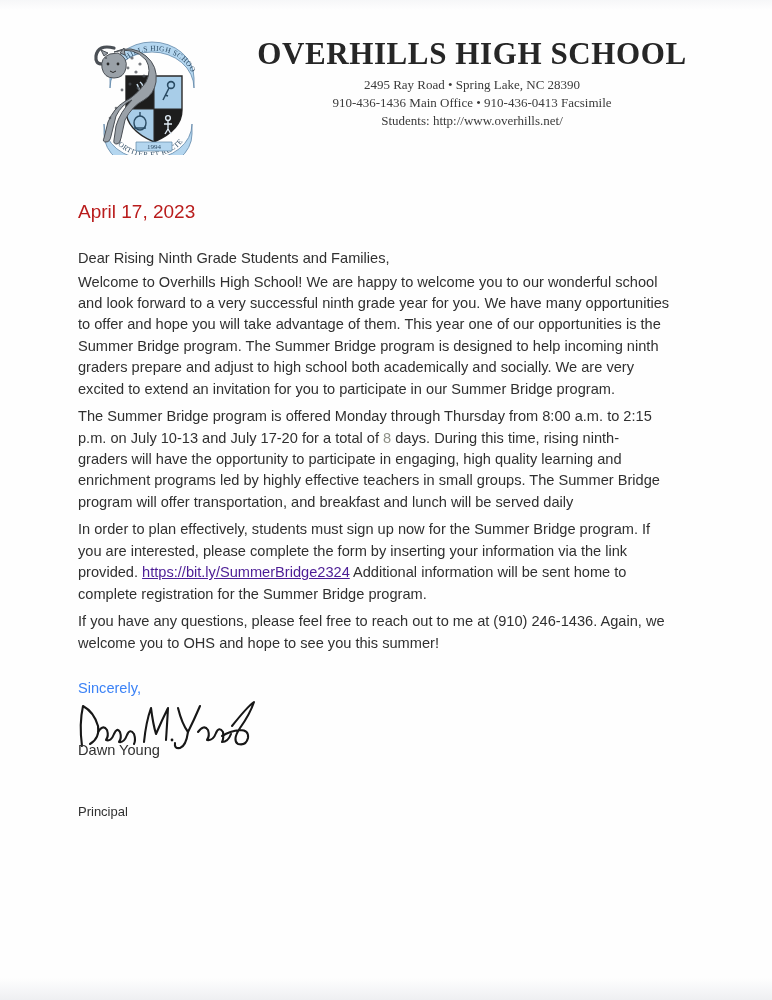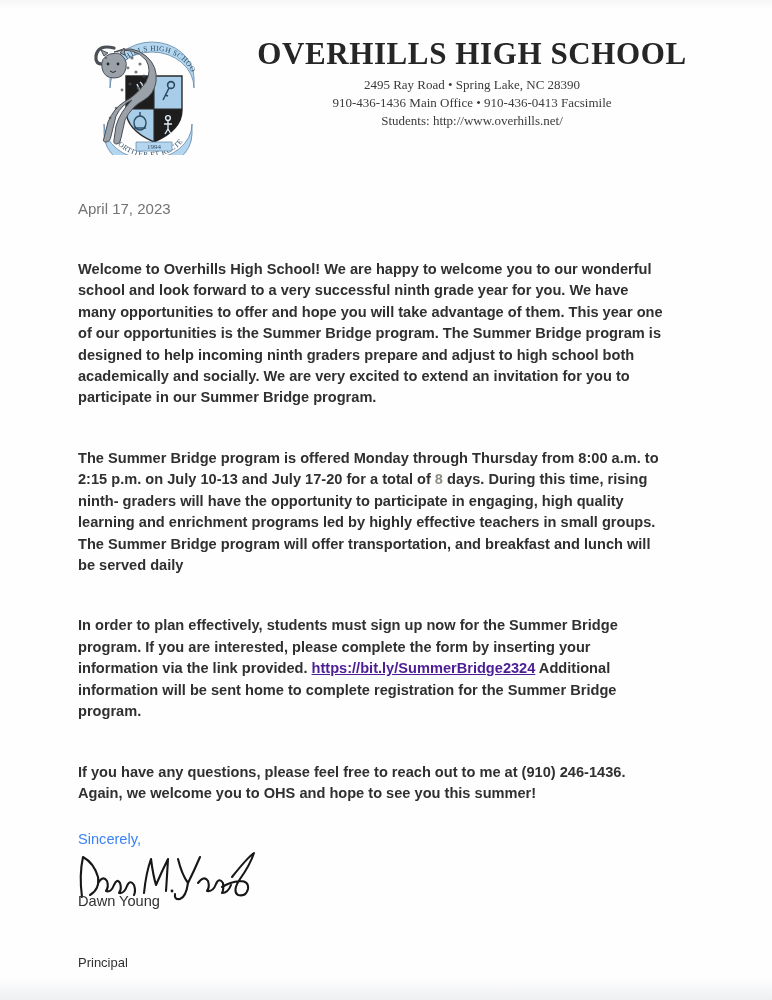--- a/index.html
+++ b/index.html
@@ -75,36 +75,35 @@
   .addr div { white-space: nowrap; }
 
   
   .body-block {
     position: absolute;
     left: 78px;
     top: 198px;
     width: 592px;
   }
   .date-line {
-    font-size: 15px;
+    font-size: 19px;
     line-height: 1.45;
-    color: #737373;
+    color: #b91c1c;
   }
   .salutation {
     font-size: 14.6px;
     margin-top: 24px;
     color: #303030;
   }
   p.para {
     font-size: 14.6px;
     line-height: 1.47;
-    margin: 39px 0 0 0;
+    margin: 6px 0 0 0;
     color: #303030;
     text-align: left;
-    font-weight: bold;
   }
   .faded { color: #8d8f86; }
   .link {
     color: #4c1d95;
     text-decoration: underline;
   }
 
   
   .closing {
     font-size: 14.6px;
@@ -233,20 +232,21 @@
         <div>910-436-1436 Main Office • 910-436-0413 Facsimile</div>
         <div>Students: http://www.overhills.net/</div>
       </div>
     </div>
   </div>
 
   <div class="body-block">
 
     <div class="date-line">April 17, 2023</div>
 
+    <div class="salutation">Dear Rising Ninth Grade Students and Families,</div>
 
     <p class="para">Welcome to Overhills High School! We are happy to welcome you to our wonderful school and look forward to a very successful ninth grade year for you. We have many opportunities to offer and hope you will take advantage of them. This year one of our opportunities is the Summer Bridge program. The Summer Bridge program is designed to help incoming ninth graders prepare and adjust to high school both academically and socially. We are very excited to extend an invitation for you to participate in our Summer Bridge program.</p>
 
     <p class="para"><span>The Summer Bridge program is offered Monday through Thursday from 8:00 a.m. to 2:15 p.m. on July 10-13 and July 17-20 for a total of </span><span class="faded">8</span><span> days. During this time, rising ninth- graders will have the opportunity to participate in engaging, high quality learning and enrichment programs led by highly effective teachers in small groups. The Summer Bridge program will offer transportation, and breakfast and lunch will be served daily</span></p>
 
     <p class="para"><span>In order to plan effectively, students must sign up now for the Summer Bridge program. If you are interested, please complete the form by inserting your information via the link provided. </span><a class="link" href="#">https://bit.ly/SummerBridge2324</a><span> Additional information will be sent home to complete registration for the Summer Bridge program.</span></p>
 
     <p class="para">If you have any questions, please feel free to reach out to me at (910) 246-1436. Again, we welcome you to OHS and hope to see you this summer!</p>
 
     <div class="closing">Sincerely,</div>

